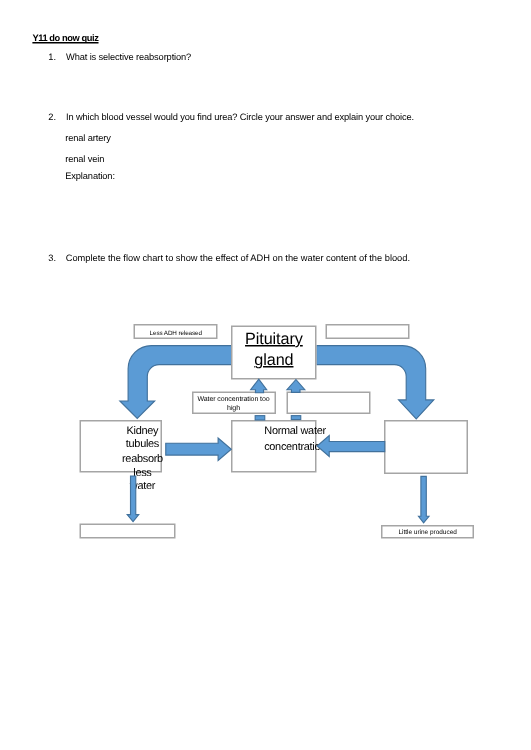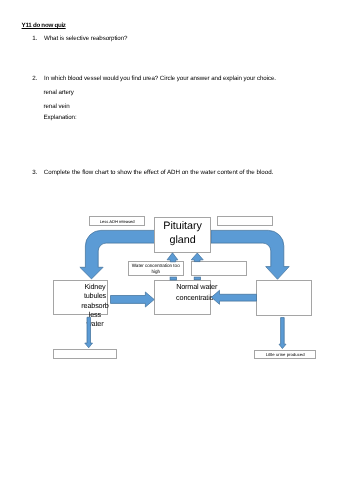--- a/index.html
+++ b/index.html
@@ -19,21 +19,21 @@
 
   .chart{position:absolute;left:0;top:0;width:354px;height:500px;}
   .fbox{position:absolute;background:#ffffff;border:0.75px solid #a5a5a5;
         box-sizing:border-box;display:flex;align-items:center;justify-content:center;
         text-align:center;}
   .top-align{align-items:flex-start;}
   .fbox span{display:block;}
   .f-small{font-size:4.3px;line-height:5.6px;}
   .f-mid{font-size:7.3px;line-height:10.4px;letter-spacing:-0.2px;padding-left:28px;}
   .f-big{font-size:10.8px;line-height:14.6px;letter-spacing:-0.06px;}
-  .w-narrow span{max-width:42px;}
+  .w-narrow span{max-width:42px;text-decoration:underline;}
   .w-narrow2 span{max-width:51px;}
   .f-xsmall{font-size:4.7px;line-height:5.9px;letter-spacing:-0.07px;}
   svg.arrows{position:absolute;left:0;top:0;width:354px;height:500px;overflow:visible;
              pointer-events:none;}
 </style>
 </head>
 <body>
 
 <div class="page">
 

